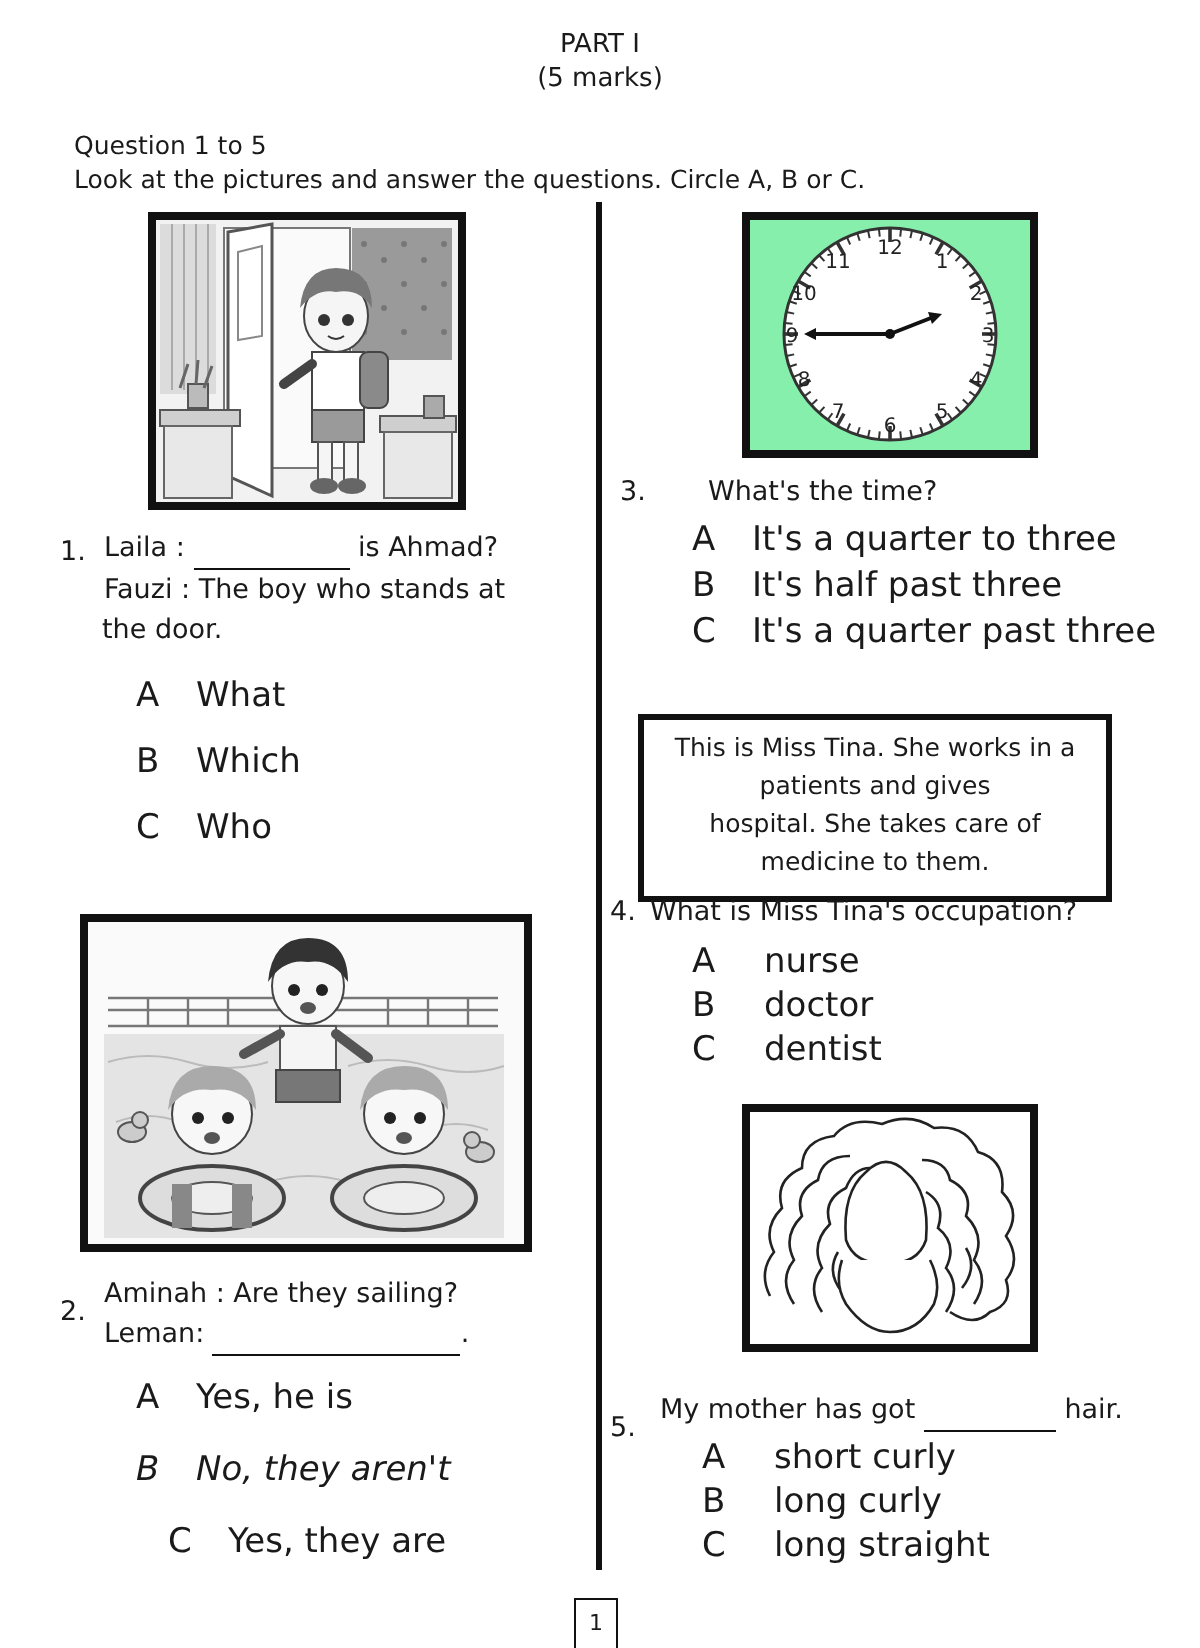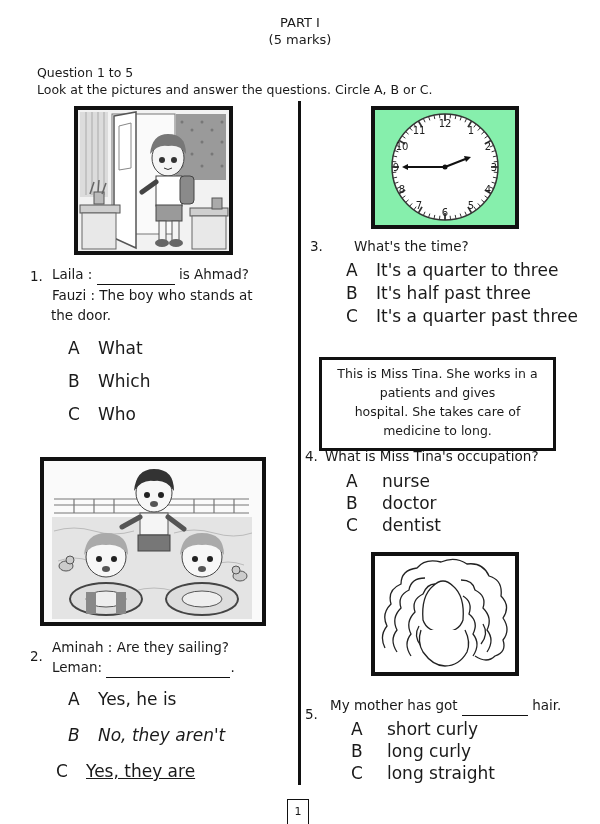--- a/index.html
+++ b/index.html
@@ -162,21 +162,21 @@
   </svg>
 </div>
 
 <div class="abs q" style="left:30px;top:646px;">2.</div>
 <div class="abs q" style="left:52px;top:637px;width:240px;">
   <div>Aminah : Are they sailing?</div>
   <div><span>Leman: </span><span class="blank" style="width:124px;">&nbsp;</span><span>.</span></div>
 </div>
 <div class="opt" style="left:68px;top:689px;"><span class="l">A</span><span>Yes, he is</span></div>
 <div class="opt" style="left:68px;top:725px;font-style:italic;"><span class="l">B</span><span>No, they aren't</span></div>
-<div class="opt" style="left:56px;top:761px;text-decoration:underline;"><span class="l">C</span><span>Yes, they are</span></div>
+<div class="opt" style="left:84px;top:761px;"><span class="l">C</span><span>Yes, they are</span></div>
 
 <div class="abs picbox" style="left:371px;top:106px;width:148px;height:123px;">
   <svg width="140" height="115" viewBox="0 0 140 115">
     <circle cx="70" cy="57" r="53" fill="#fff" stroke="#333" stroke-width="1.5"></circle>
     <g id="ticks" stroke="#333" stroke-width="1">
         <line x1="70" y1="4" x2="70" y2="11" stroke-width="1.8"></line>
         <line x1="75.54000855318563" y1="4.290339545481515" x2="75.12189470011502" y2="8.268427126954606"></line>
         <line x1="81.01931961334124" y1="5.1581771611082985" x2="80.18767285007021" y2="9.070767564043521"></line>
         <line x1="86.3779007018722" y1="6.594004636356864" x2="85.14183272437242" y2="10.398230701537479"></line>
         <line x1="91.55704208301741" y1="8.582090744942157" x2="89.93009551071421" y2="12.236272575512558"></line>
@@ -263,21 +263,21 @@
 <div class="abs q" style="left:310px;top:236px;">3.</div>
 <div class="abs q" style="left:330px;top:236px;margin-left:24px;">What's the time?</div>
 <div class="opt" style="left:346px;top:260px;"><span class="l">A</span><span>It's a quarter to three</span></div>
 <div class="opt" style="left:346px;top:283px;"><span class="l">B</span><span>It's half past three</span></div>
 <div class="opt" style="left:346px;top:306px;"><span class="l">C</span><span>It's a quarter past three</span></div>
 
 <div class="abs textbox" style="left:319px;top:346px;width:237px;height:94px;margin-top:11px;">
   <div>This is Miss Tina. She works in a</div>
   <div>patients and gives</div>
   <div>hospital. She takes care of</div>
-  <div>medicine to long.</div>
+  <div>medicine to them.</div>
 </div>
 <div class="abs q" style="left:305px;top:446px;">4.</div>
 <div class="abs q" style="left:325px;top:446px;">What is Miss Tina's occupation?</div>
 <div class="opt" style="left:346px;top:471px;"><span class="l" style="width:36px;">A</span><span>nurse</span></div>
 <div class="opt" style="left:346px;top:493px;"><span class="l" style="width:36px;">B</span><span>doctor</span></div>
 <div class="opt" style="left:346px;top:515px;"><span class="l" style="width:36px;">C</span><span>dentist</span></div>
 
 <div class="abs picbox" style="left:371px;top:552px;width:148px;height:124px;">
   <svg width="140" height="116" viewBox="0 0 140 116">
     <rect width="140" height="116" fill="#fff"></rect>

